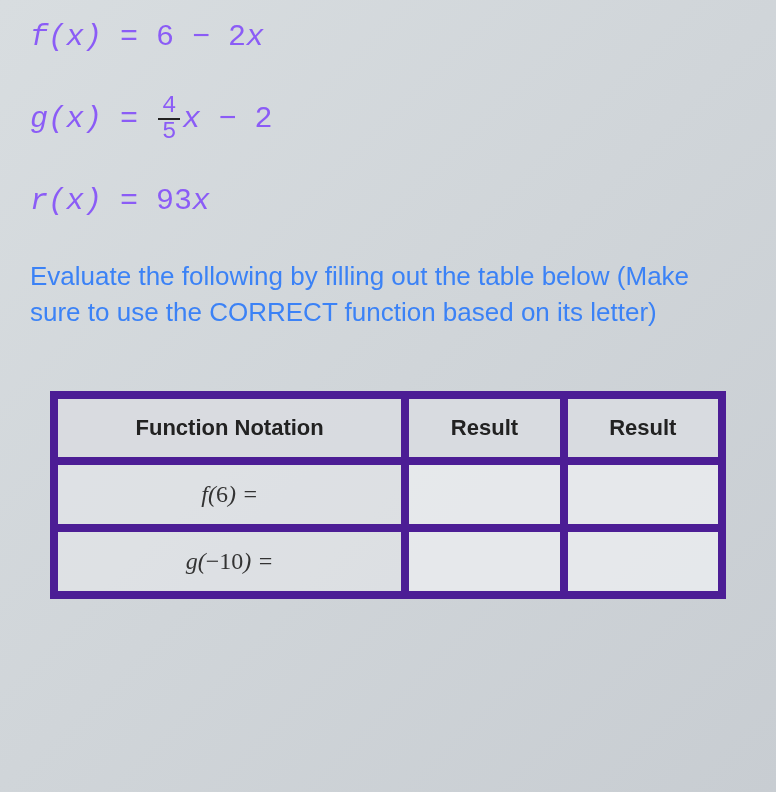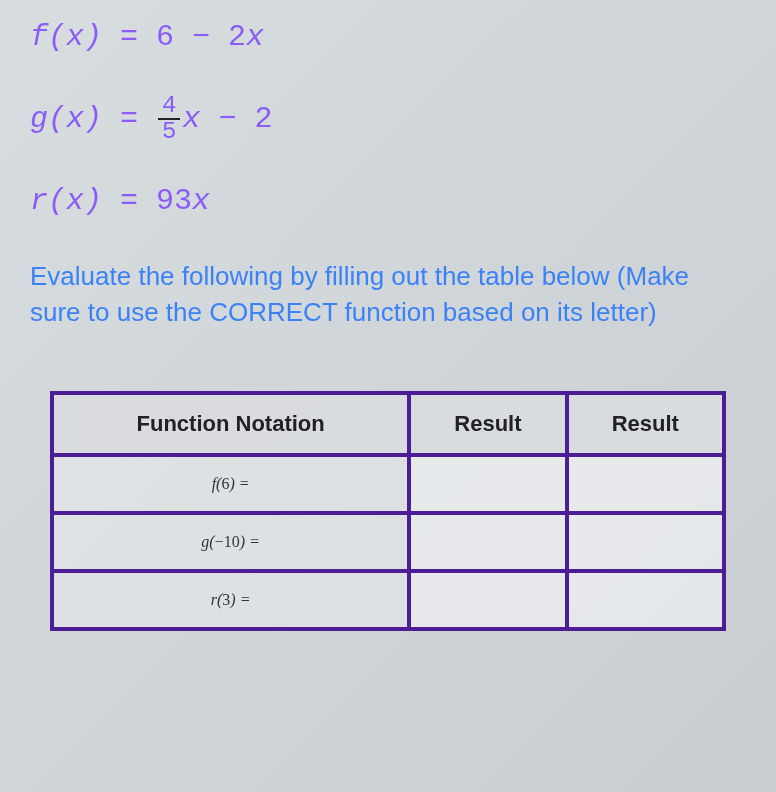--- a/index.html
+++ b/index.html
@@ -59,38 +59,38 @@
     }
     .table-container {
       padding: 0 20px;
     }
     table {
       width: 100%;
       border-collapse: collapse;
       background: rgba(230, 232, 235, 0.6);
     }
     th, td {
-      border: 4px solid #4c1d95;
+      border: 8px solid #4c1d95;
       padding: 16px 12px;
       text-align: center;
       font-size: 22px;
     }
     th {
       background: rgba(215, 218, 222, 0.8);
       font-weight: bold;
       color: #222;
       font-family: Arial, Helvetica, sans-serif;
     }
     td {
       height: 58px;
     }
     td.fn-cell {
       font-family: 'Times New Roman', serif;
       font-style: italic;
-      font-size: 16px;
+      font-size: 24px;
       color: #333;
     }
     td.fn-cell .pnum {
       font-style: normal;
     }
     .answer-cell, .result-cell {
       background: rgba(240, 242, 244, 0.5);
     }
   </style>
 </head>
@@ -123,20 +123,15 @@
       <tr>
         <td class="fn-cell"><span class="var">f</span>(<span class="pnum">6</span>) =</td>
         <td class="answer-cell"></td>
         <td class="result-cell"></td>
       </tr>
       <tr>
         <td class="fn-cell"><span class="var">g</span>(<span class="pnum">−10</span>) =</td>
         <td class="answer-cell"></td>
         <td class="result-cell"></td>
       </tr>
-      <tr>
-        <td class="fn-cell"><span class="var">r</span>(<span class="pnum">3</span>) =</td>
-        <td class="answer-cell"></td>
-        <td class="result-cell"></td>
-      </tr>
     </tbody>
   </table>
 </div>
 
 </body></html>

